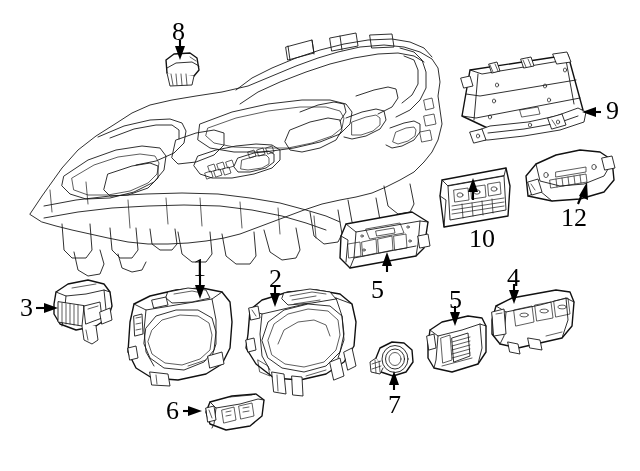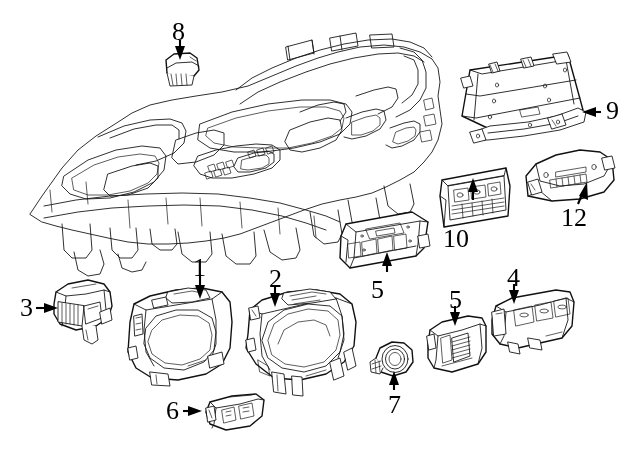--- a/index.html
+++ b/index.html
@@ -442,17 +442,17 @@
 
   <div class="callout" style="left:193px; top:255px;">1</div>
   <div class="callout" style="left:269px; top:266px;">2</div>
   <div class="callout" style="left:20px; top:295px;">3</div>
   <div class="callout" style="left:507px; top:265px;">4</div>
   <div class="callout" style="left:449px; top:287px;">5</div>
   <div class="callout" style="left:166px; top:398px;">6</div>
   <div class="callout" style="left:388px; top:392px;">7</div>
   <div class="callout" style="left:172px; top:19px;">8</div>
   <div class="callout" style="left:606px; top:98px;">9</div>
-  <div class="callout" style="left:443px; top:226px;text-align:right;">10</div>
+  <div class="callout" style="left:469px; top:226px;text-align:right;">10</div>
   <div class="callout" style="left:371px; top:277px;">5</div>
   <div class="callout" style="left:561px; top:205px;">12</div>
 
 </div>
 
 </body></html>

